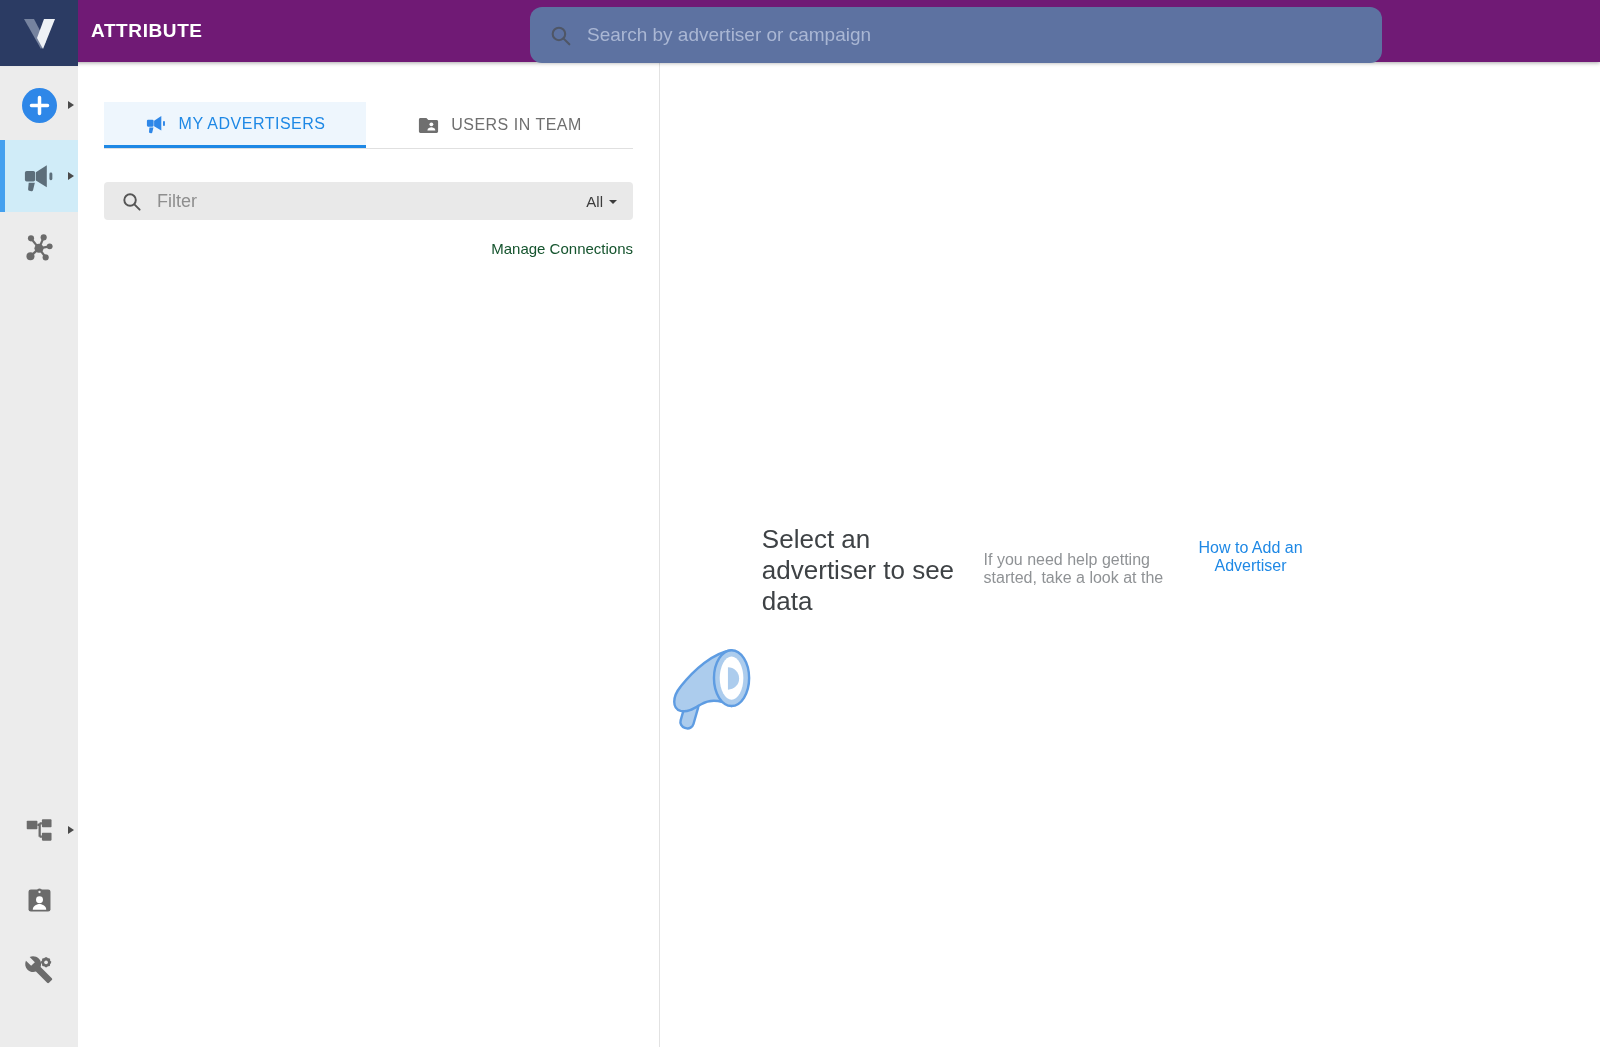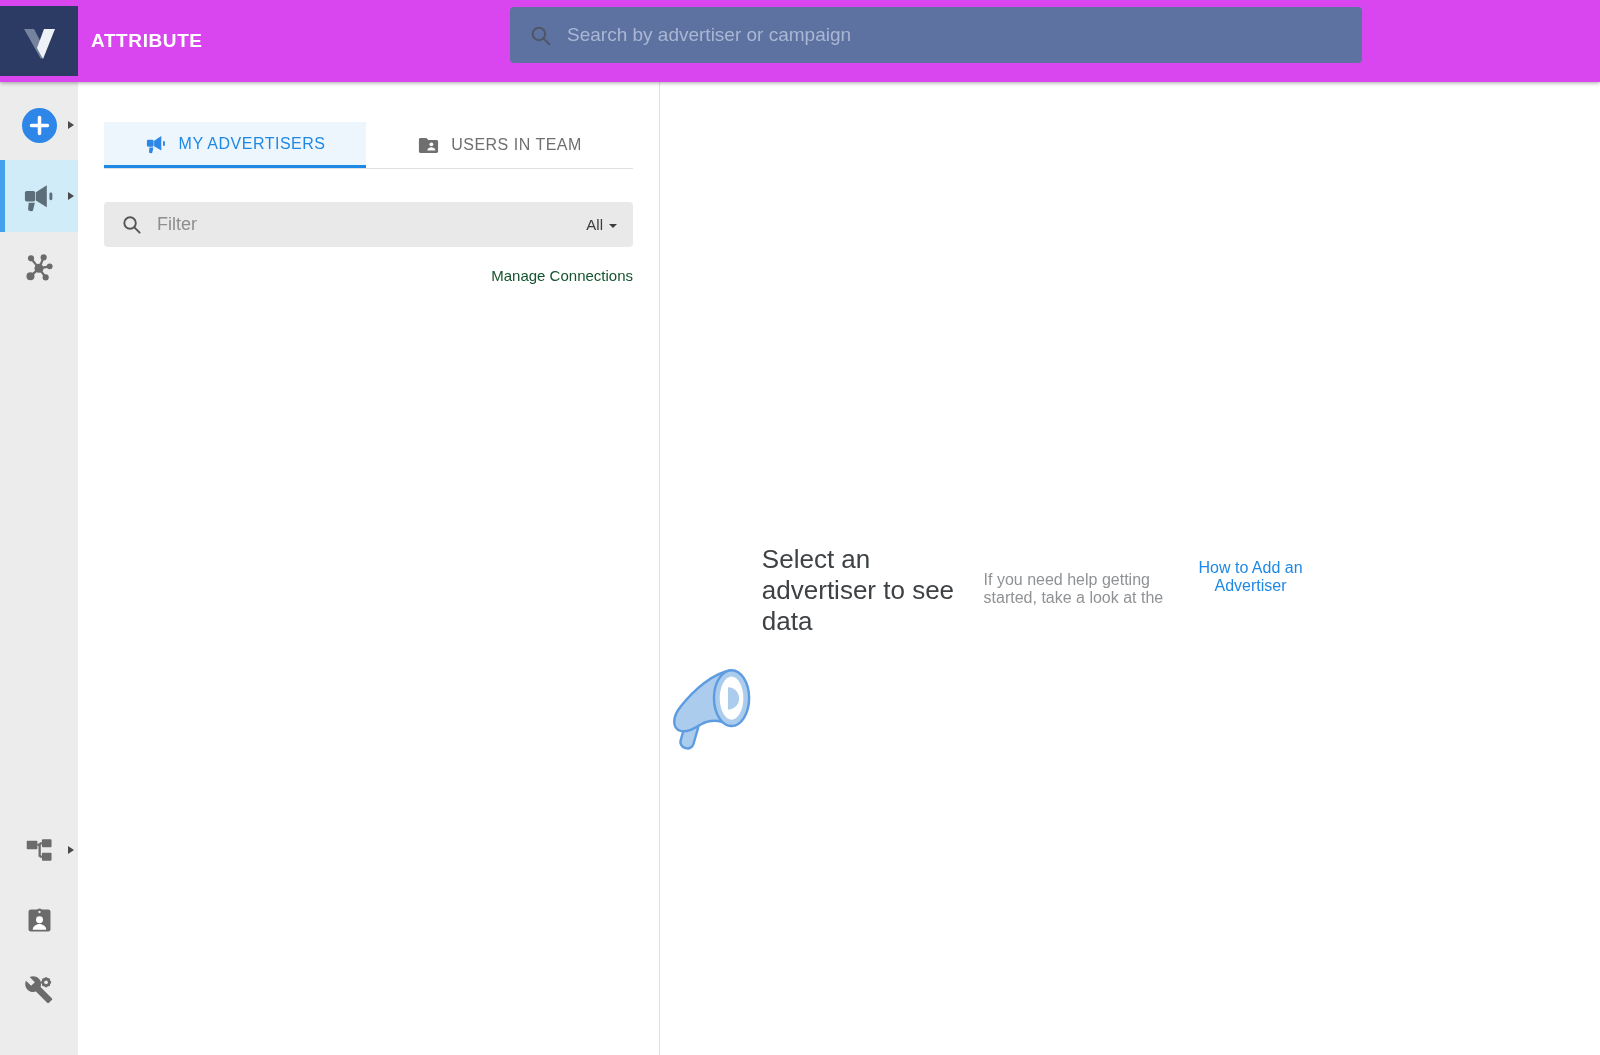--- a/index.html
+++ b/index.html
@@ -1,27 +1,27 @@
 <!DOCTYPE html>
 <html><head>
 <meta charset="utf-8">
 <style>
   * { margin:0; padding:0; box-sizing:border-box; }
   html,body { width:1600px; height:1055px; overflow:hidden; background:#fff;
               font-family:"Liberation Sans", sans-serif; }
 
   
-  .header { position:relative; height:82px; background:#d946ef; display:flex;
+  .header { position:relative; height:62px; background:#701a75; display:flex;
             align-items:center; box-shadow:0 1px 4px rgba(0,0,0,.35); z-index:10; }
   .logo-box { width:78px; height:70px; background:#2b3b63; display:flex;
               align-items:center; justify-content:center; flex:none; }
   .app-title { color:#ffffff; font-size:19px; font-weight:700; letter-spacing:.6px;
                margin-left:13px; }
-  .header-search { position:absolute; left:510px; top:7px; width:852px; height:56px;
-                   background:#5d72a1; border-radius:4px; display:flex; align-items:center;
+  .header-search { position:absolute; left:530px; top:7px; width:852px; height:56px;
+                   background:#5d72a1; border-radius:12px; display:flex; align-items:center;
                    padding:0 18px; }
   .header-search .ic { color:#4f5666; }
   .header-search input { flex:1; margin-left:14px; background:transparent; border:none;
                          outline:none; font-size:19px; color:#e2e8f5;
                          font-family:"Liberation Sans", sans-serif; }
   .header-search input::placeholder { color:#aab7d4; opacity:1; }
 
   
   .app { display:flex; height:985px; }
 
@@ -43,21 +43,21 @@
   
   .panel { width:582px; flex:none; border-right:1px solid #e2e2e2;
            padding:40px 26px 0 26px; background:#fff; }
   .tabs { display:flex; height:47px; border-bottom:1px solid #e0e0e0; }
   .tab { display:flex; align-items:center; justify-content:center; gap:11px;
          cursor:pointer; font-size:16px; letter-spacing:.5px; }
   .tab.active { width:262px; background:#eef6fd; border-bottom:3px solid #1e88e5;
                 color:#1e88e5; }
   .tab.inactive { flex:1; color:#6f6f6f; }
 
-  .filter-bar { margin-top:33px; height:45px; background:#e9e9e9; border-radius:4px;
+  .filter-bar { margin-top:33px; height:38px; background:#e9e9e9; border-radius:4px;
                 display:flex; align-items:center; padding:0 16px; }
   .filter-bar .ic { color:#555; }
   .filter-bar input { flex:1; margin-left:14px; background:transparent; border:none;
                       outline:none; font-size:18px; color:#3a3a3a;
                       font-family:"Liberation Sans", sans-serif; }
   .filter-bar input::placeholder { color:#8e8e8e; opacity:1; }
   .filter-scope { display:flex; align-items:center; gap:6px; font-size:15px;
                   color:#3c3c3c; cursor:pointer; }
   .caret-down { width:0; height:0; border-top:4px solid #3c3c3c;
                 border-left:4px solid transparent; border-right:4px solid transparent;

